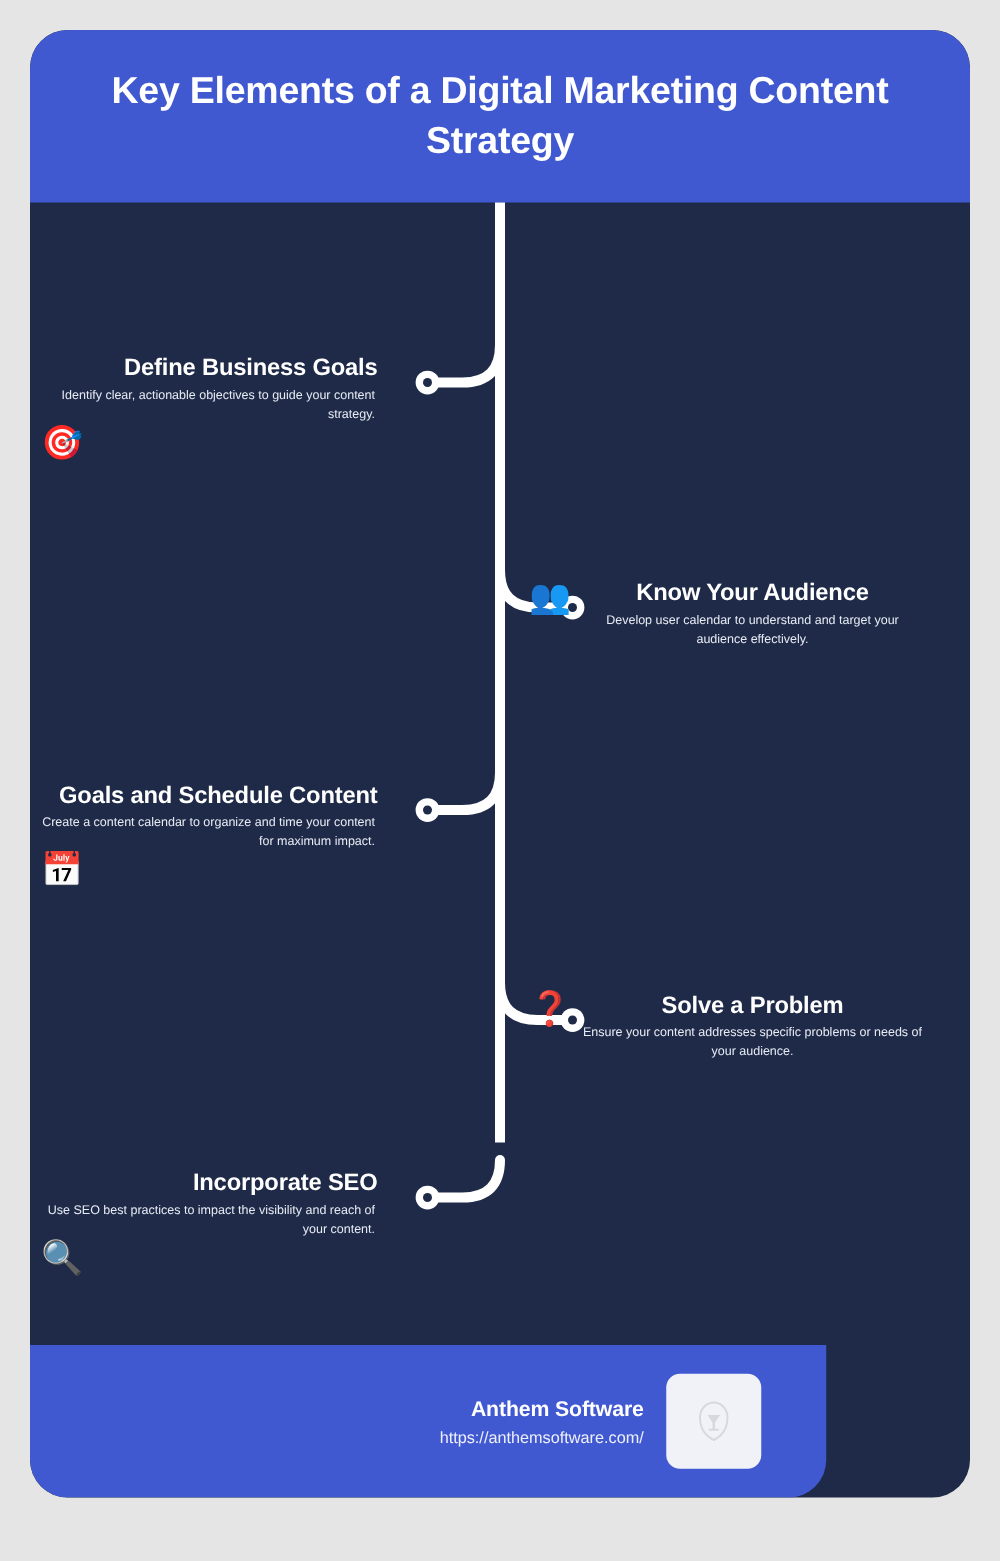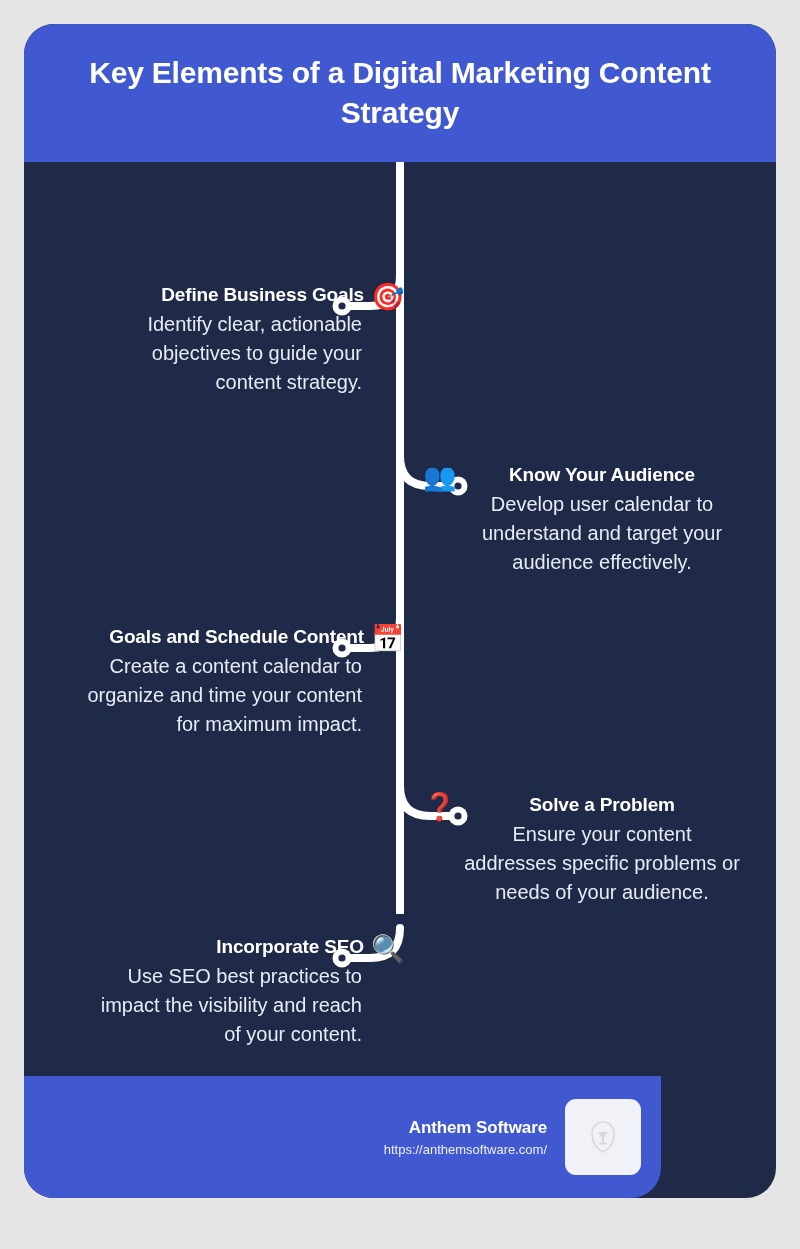--- a/index.html
+++ b/index.html
@@ -60,21 +60,21 @@
     position: absolute;
     left: 0;
     bottom: 0;
     width: 637px;
     height: 122px;
     background: #4159d0;
     border-radius: 0 0 30px 30px;
     display: flex;
     align-items: center;
     justify-content: flex-end;
-    padding-right: 20px;
+    padding-right: 52px;
   }
   .footer-text {
     text-align: right;
     margin-right: 18px;
   }
   .footer-brand {
     color: #ffffff;
     font-size: 17px;
     font-weight: bold;
     line-height: 1.5;
@@ -105,41 +105,41 @@
     height: 1174px;
     pointer-events: none;
   }
 
   
   .row {
     position: absolute;
     display: flex;
     align-items: flex-start;
   }
-  .row-left  { left: 0;   width: 352px; flex-direction: row;         justify-content: flex-end; margin-left: 32px; }
+  .row-left  { left: 0;   width: 352px; flex-direction: column;         justify-content: flex-end; }
   .row-right { left: 400px; width: 352px; flex-direction: row;       justify-content: flex-start; }
 
   .row-text { width: 276px; }
   .row-left  .row-text { text-align: right; padding-right: 0; }
   .row-right .row-text { text-align: center; }
 
   .item-title {
     color: #ffffff;
     font-size: 19px;
     font-weight: bold;
     line-height: 1.34;
     letter-spacing: -0.15px;
     margin-bottom: 3px;
     white-space: nowrap;
   }
   .row-left .item-title { margin-right: -2px; }
 
   .item-desc {
     color: #e7ebf4;
-    font-size: 20px;
+    font-size: 10px;
     line-height: 1.45;
     font-weight: 400;
   }
 
   .item-icon {
     font-size: 27px;
     line-height: 30px;
     width: 40px;
     text-align: center;
     flex: 0 0 40px;

